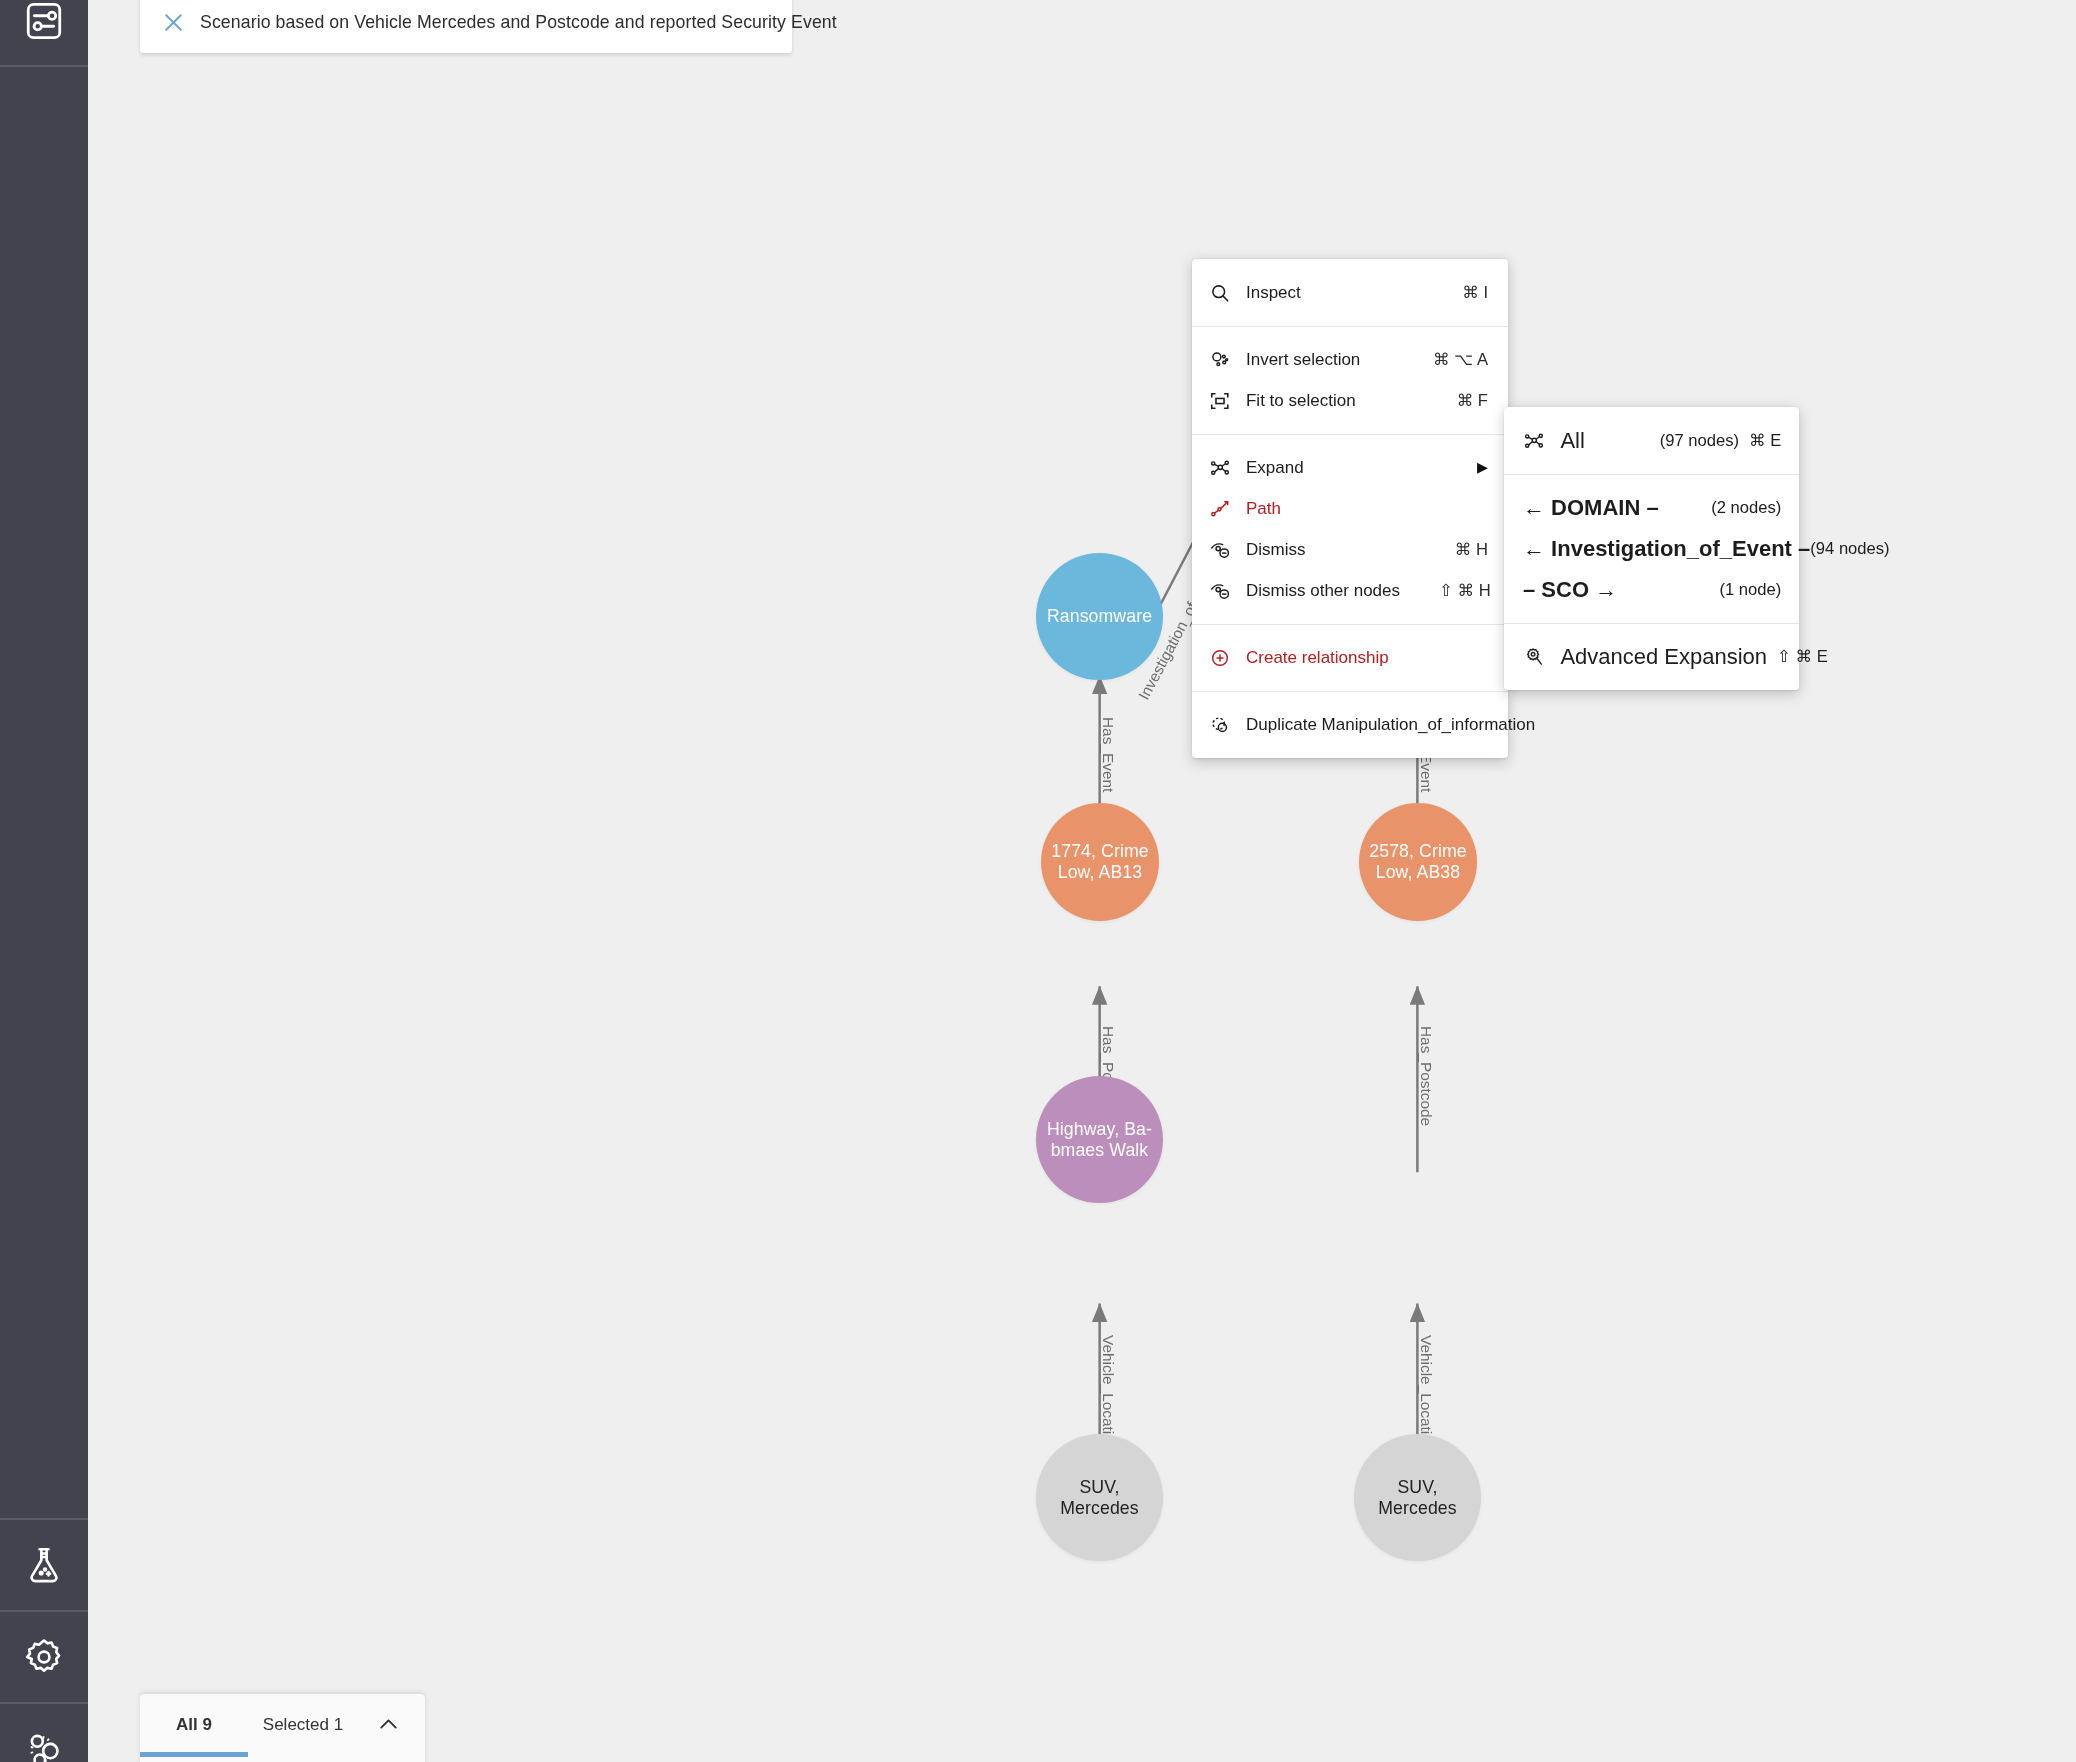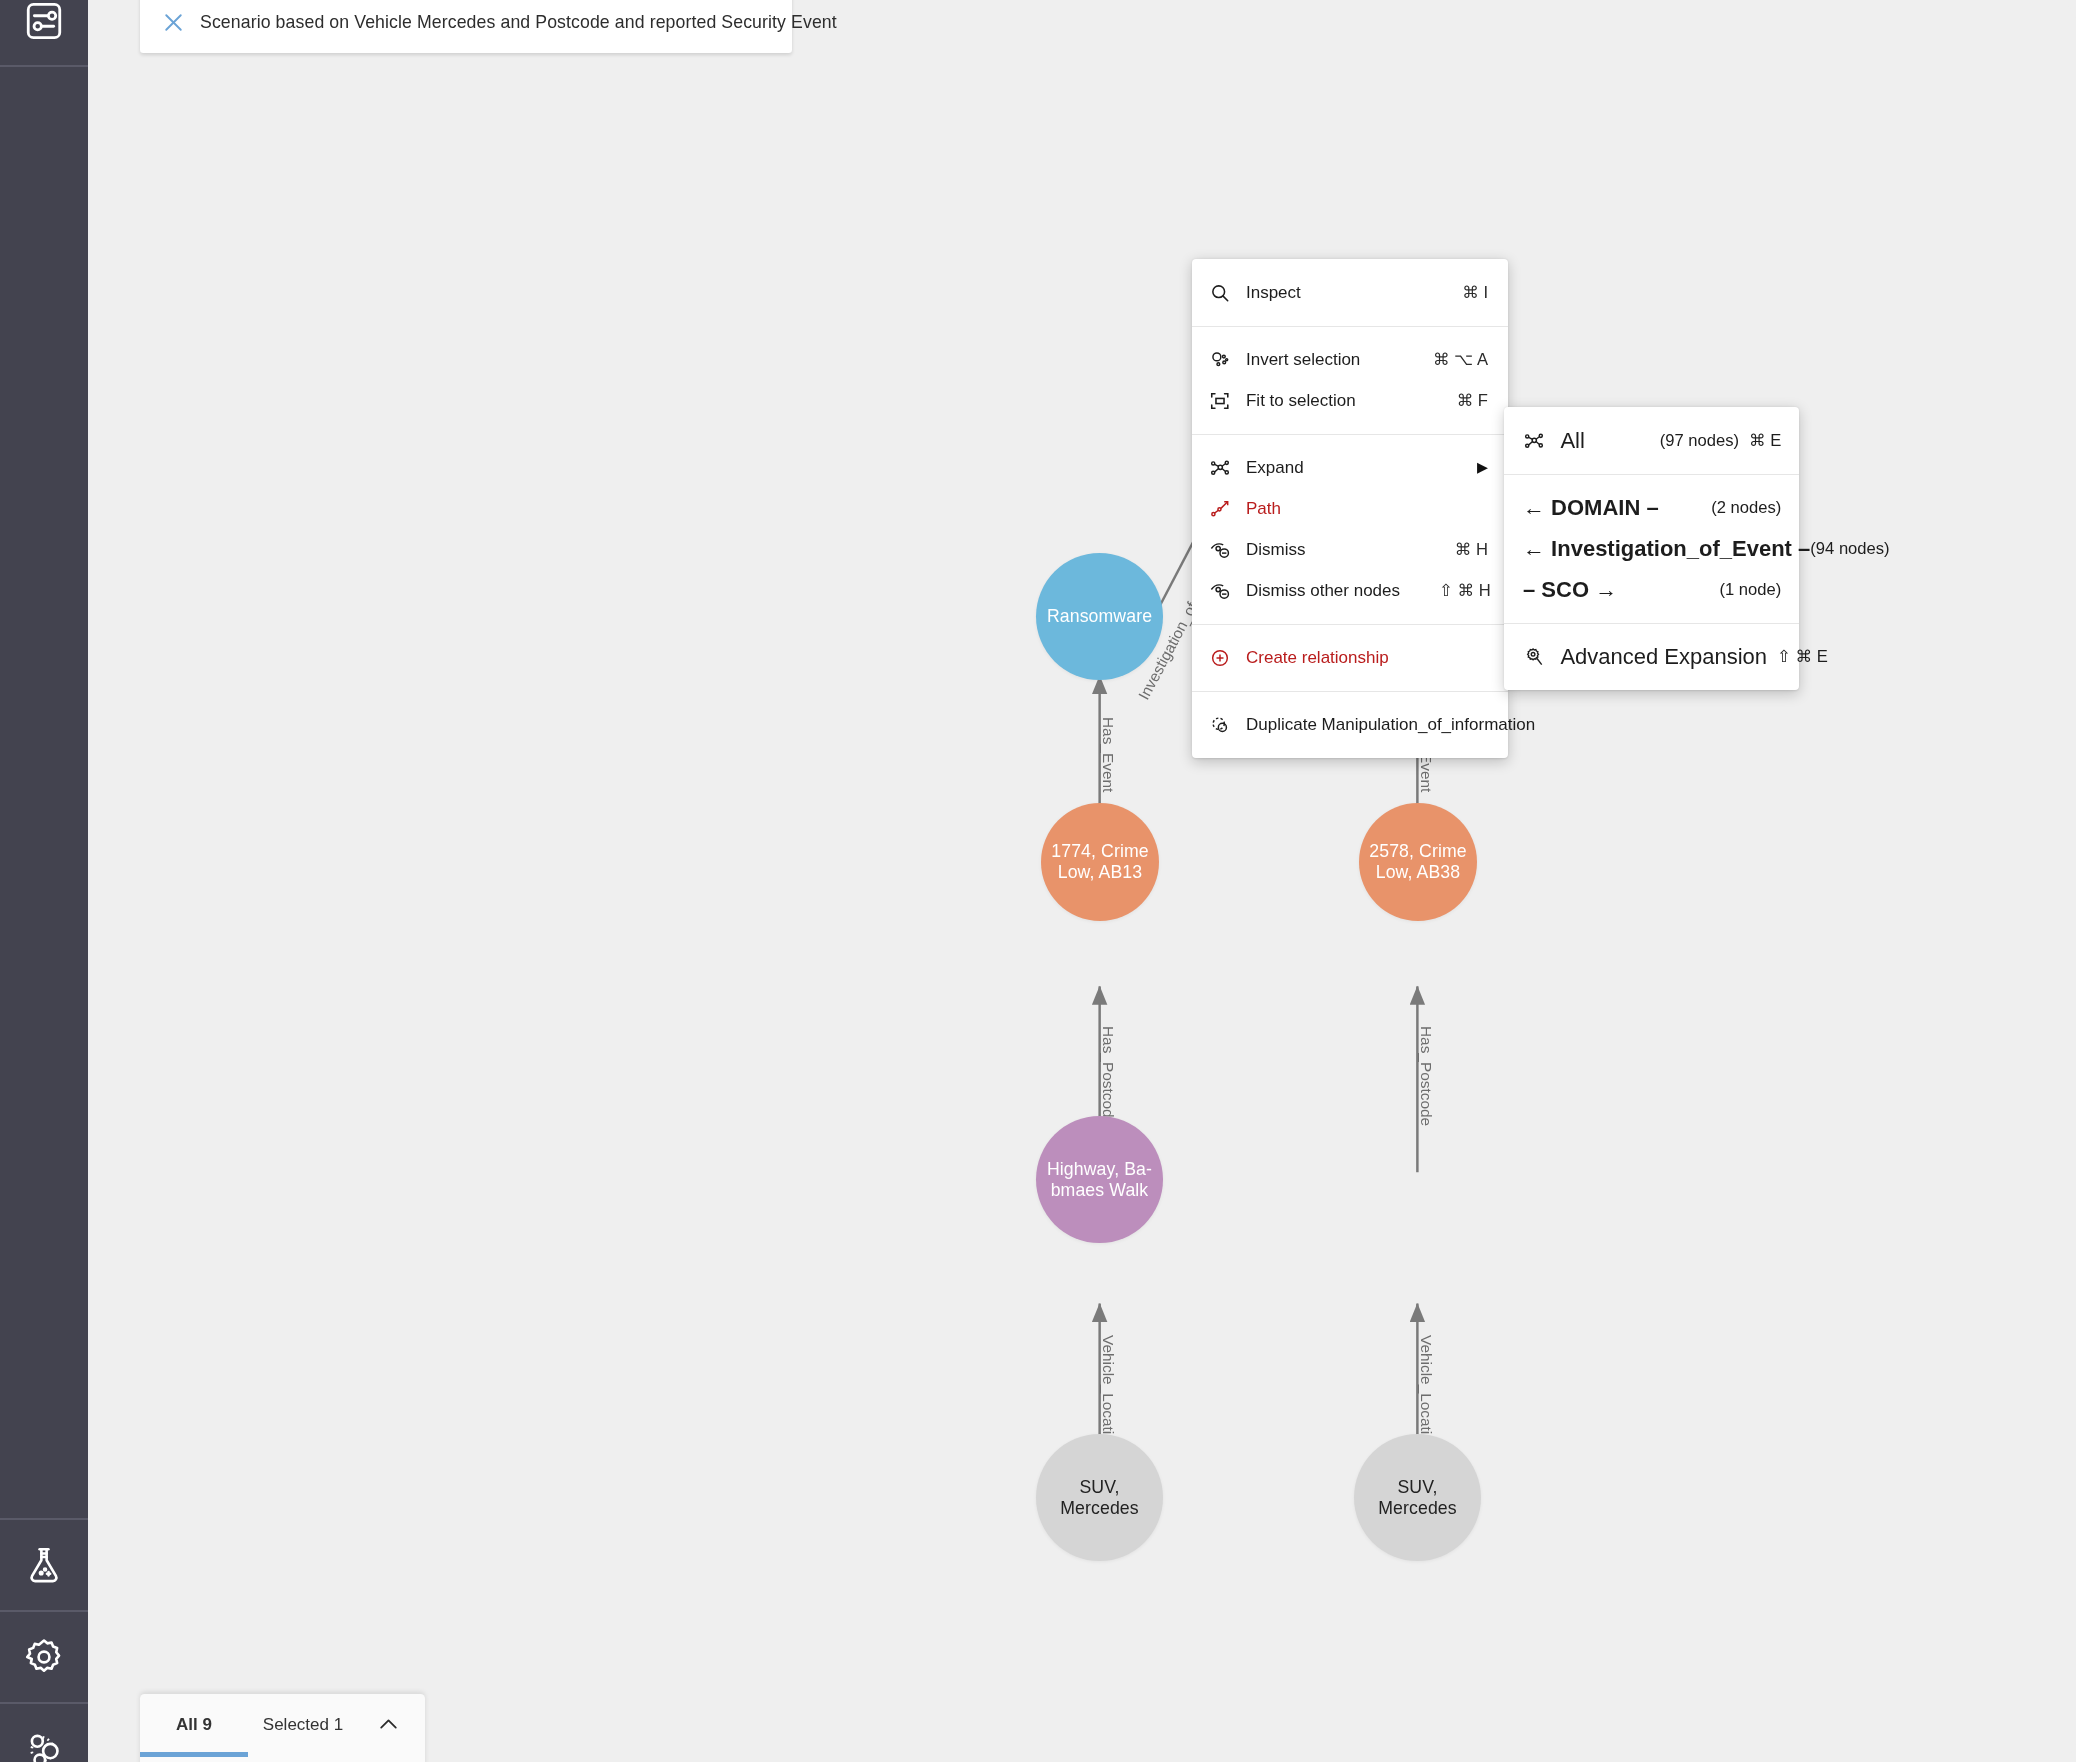--- a/index.html
+++ b/index.html
@@ -230,21 +230,21 @@
     <div class="node shadow" style="left:953px; top:803px; width:118px; height:118px; background:#e8936a;">
       <span style="white-space:pre-line;">1774, Crime
 Low, AB13</span>
     </div>
 
     <div class="node shadow" style="left:1271px; top:803px; width:118px; height:118px; background:#e8936a;">
       <span style="white-space:pre-line;">2578, Crime
 Low, AB38</span>
     </div>
 
-    <div class="node shadow" style="left:948px; top:1116px; width:127px; height:127px; background:#bc8ebc;justify-content:center;">
+    <div class="node shadow" style="left:948px; top:1076px; width:127px; height:127px; background:#bc8ebc;justify-content:center;">
       <span style="white-space:pre-line;">Highway, Ba-
 bmaes Walk</span>
     </div>
 
 
     <div class="node shadow dark-label" style="left:948px; top:1434px; width:127px; height:127px; background:#d5d5d5;">
       <span style="white-space:pre-line;">SUV,
 Mercedes</span>
     </div>
 

